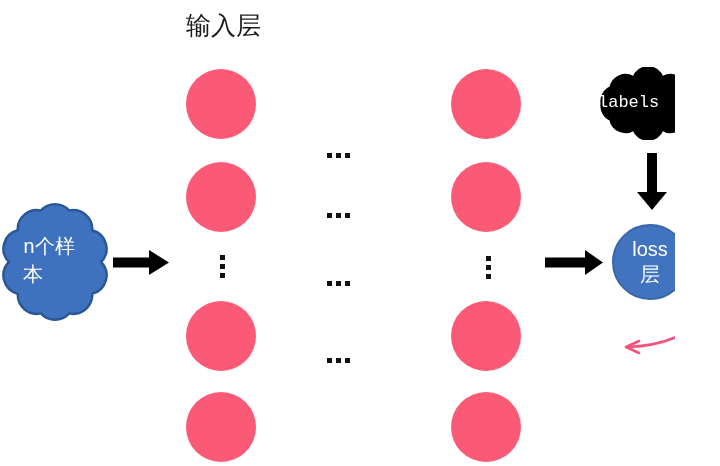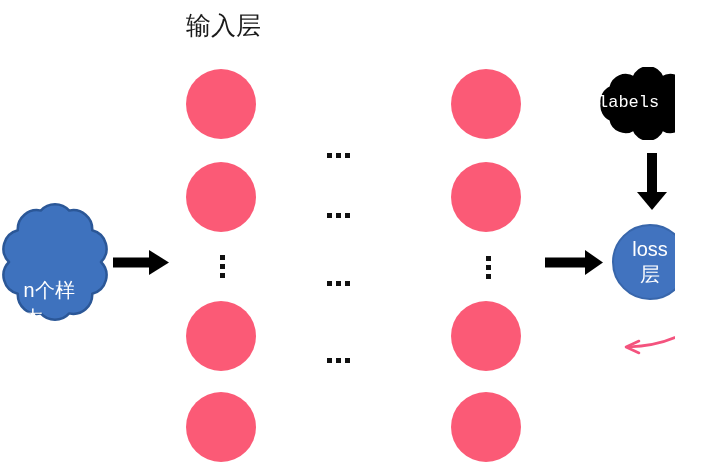--- a/index.html
+++ b/index.html
@@ -14,21 +14,21 @@
   .neuron{
     position:absolute;width:70px;height:70px;border-radius:50%;
     background:#FB5A76;
   }
   .dots-h{position:absolute;display:flex;flex-direction:row;gap:4px;}
   .dots-v{position:absolute;display:flex;flex-direction:column;gap:4px;}
   .dot{width:5px;height:5px;background:#111111;}
   .cloud-label{
     position:absolute;color:#ffffff;text-align:left;font-family:Liberation Mono, monospace;
   }
-  .samples-text{left:23px;top:234px;width:64px;font-size:20px;line-height:28px;margin-top:44px;}
+  .samples-text{left:23px;top:234px;width:64px;font-size:20px;line-height:28px;}
   .labels-text{left:598px;top:93px;width:100px;font-size:17px;line-height:20px;}
   .loss-circle{
     position:absolute;left:612px;top:224px;width:76px;height:76px;border-radius:50%;
     background:#4173BF;border:2px solid #3866AB;box-sizing:border-box;
     display:flex;flex-direction:column;align-items:center;justify-content:center;
     color:#ffffff;font-size:20px;line-height:25px;text-align:center;
   }
   svg{display:block;}
 </style>
 </head>

